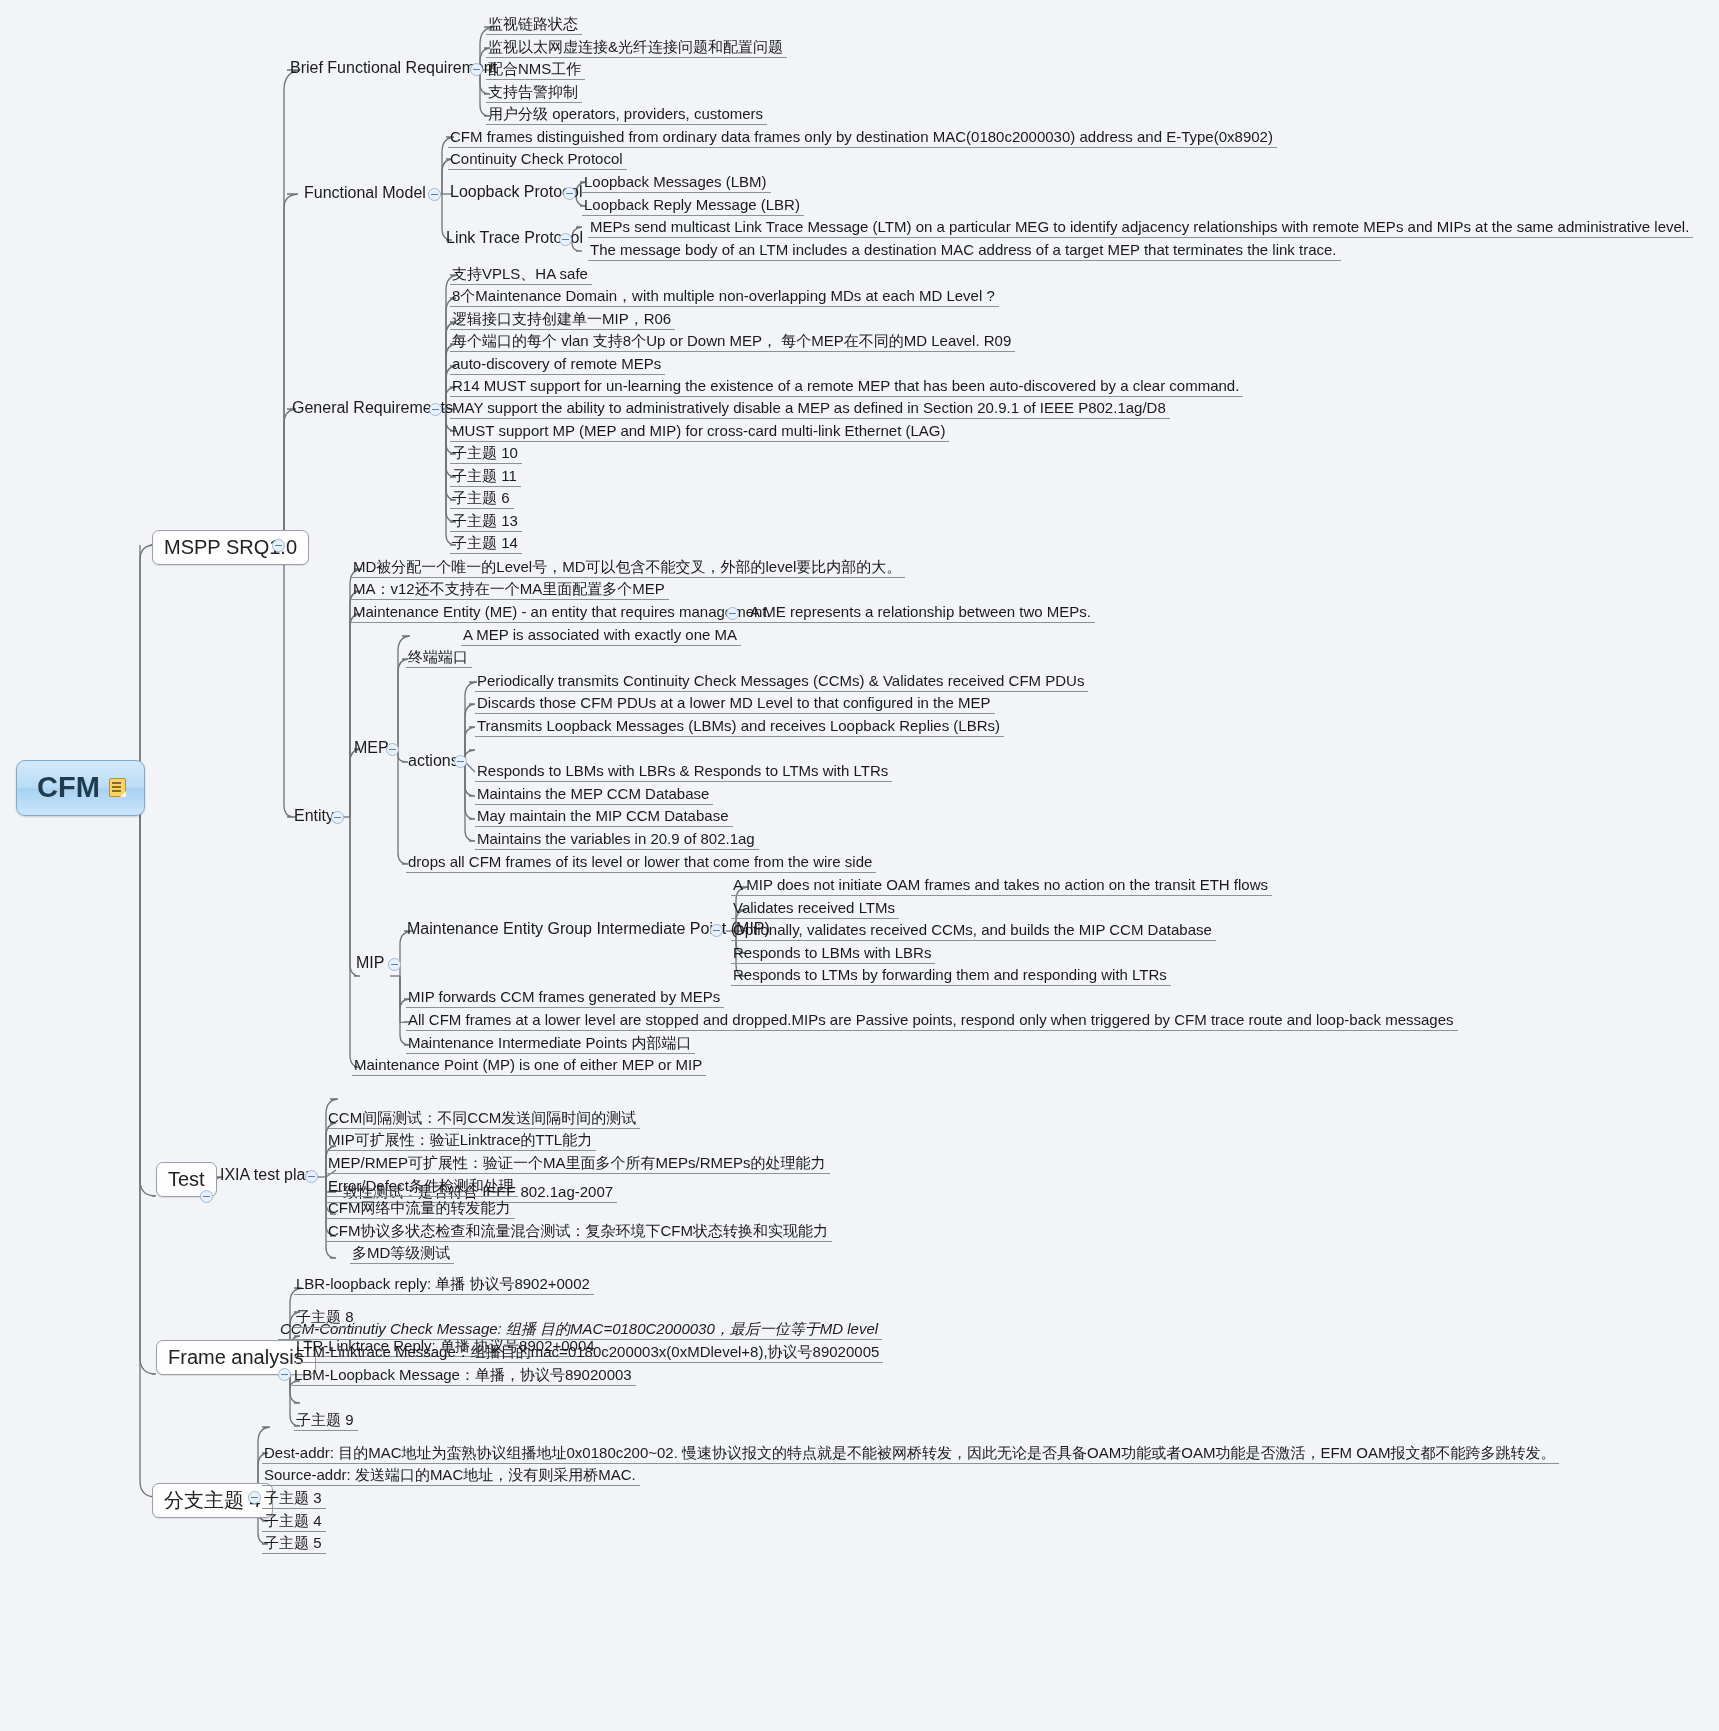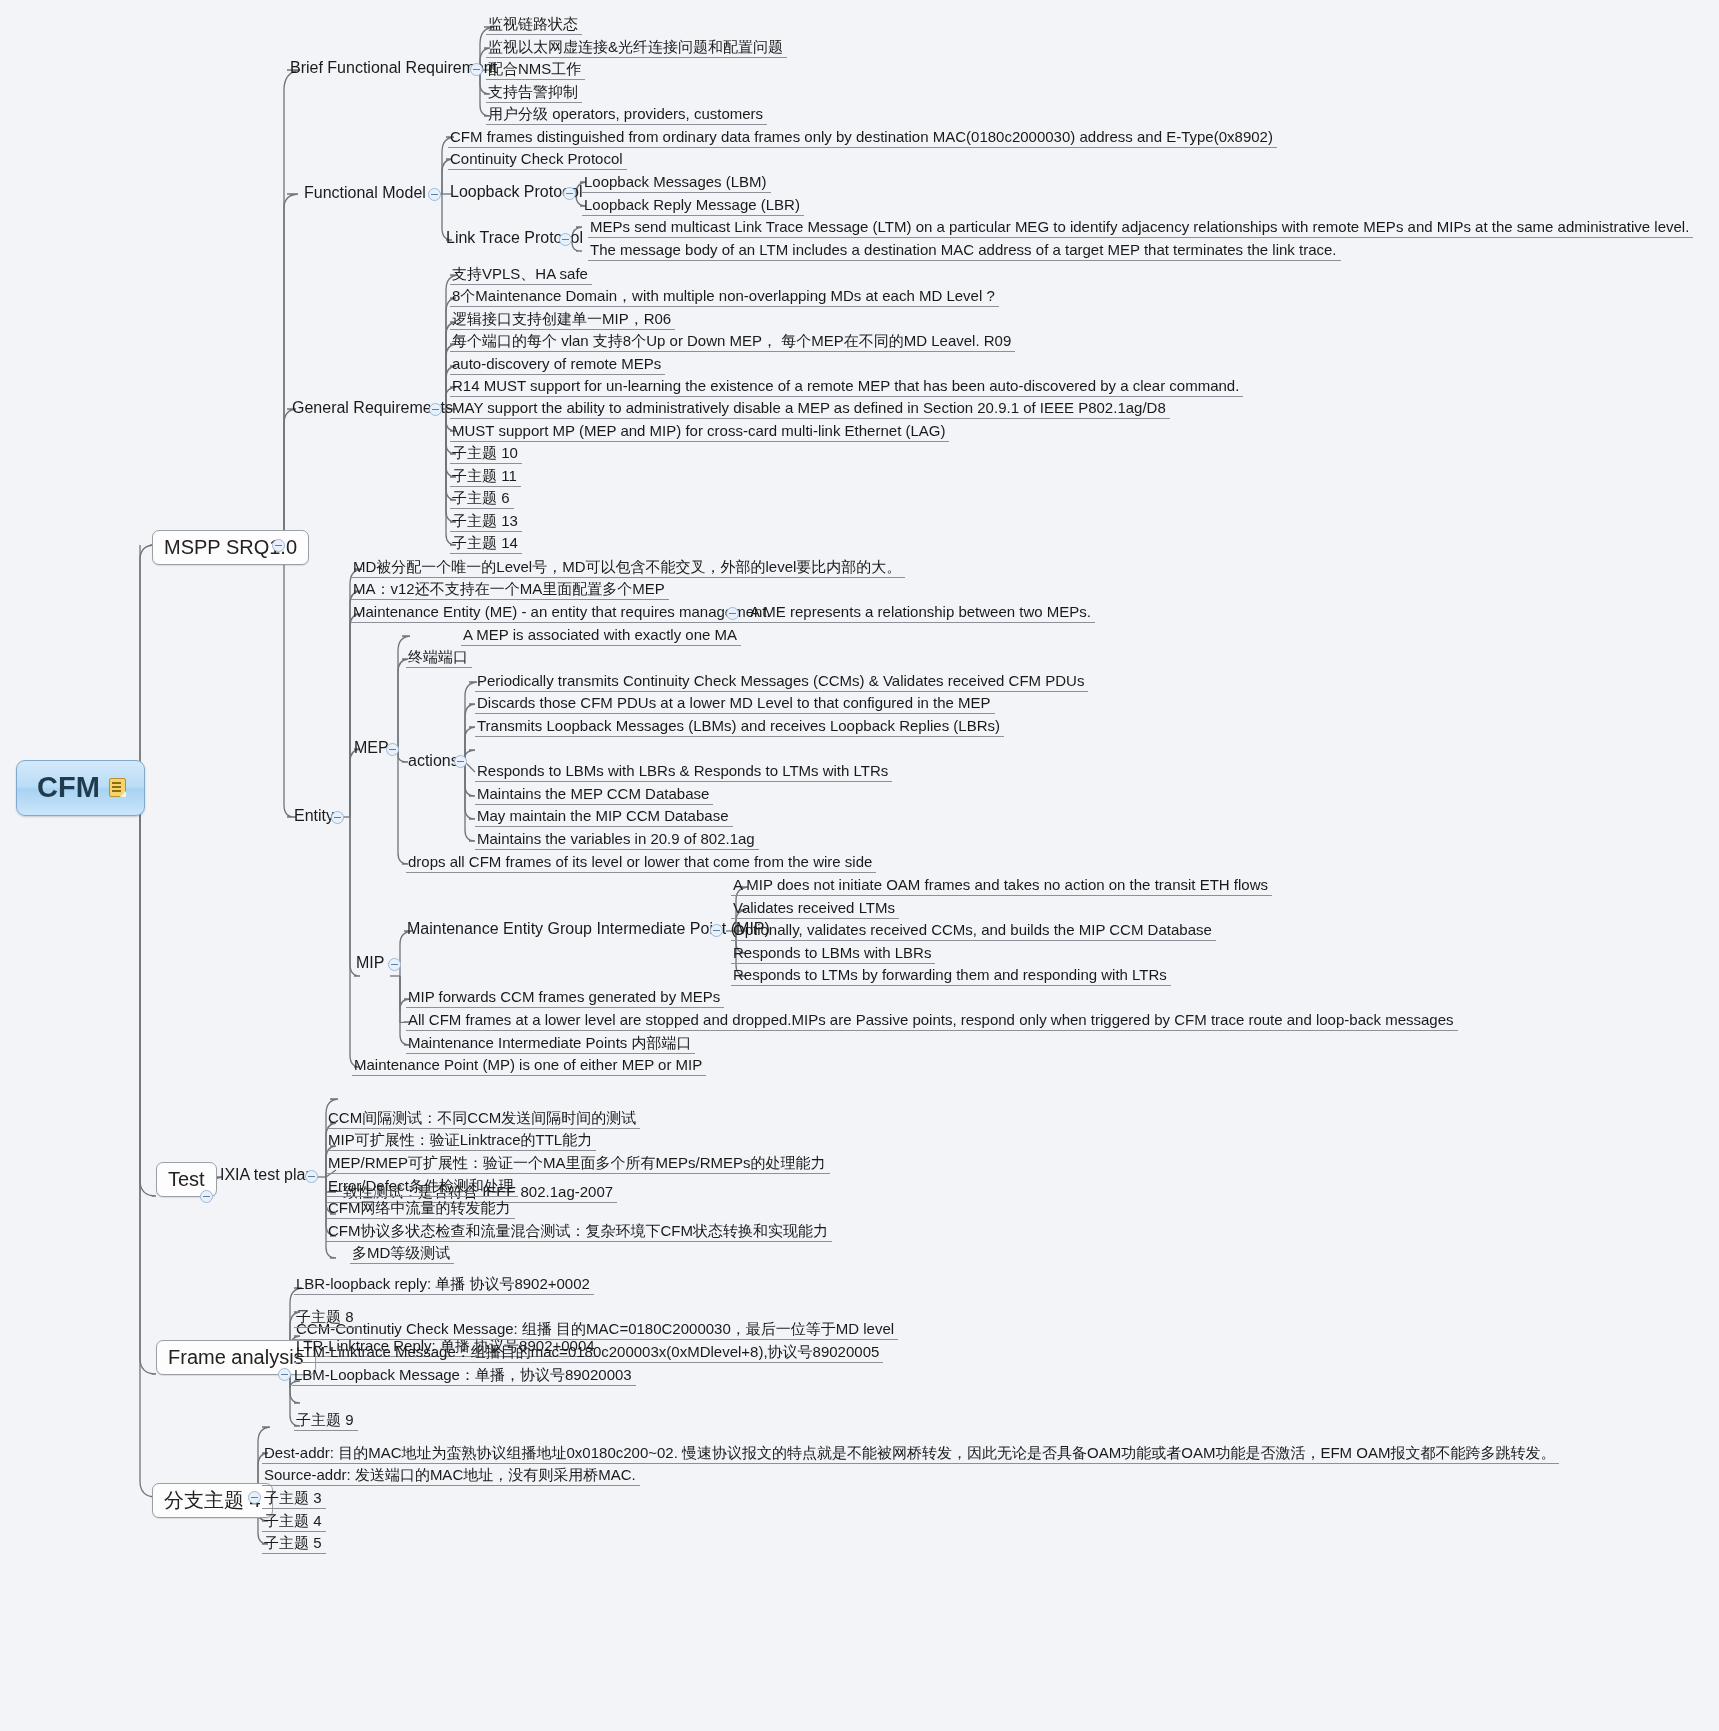--- a/index.html
+++ b/index.html
@@ -293,21 +293,21 @@
   <div class="node plain" style="left:326px;top:1109px;"><span>CCM间隔测试：不同CCM发送间隔时间的测试</span></div>
   <div class="node plain" style="left:326px;top:1131px;"><span>MIP可扩展性：验证Linktrace的TTL能力</span></div>
   <div class="node plain" style="left:326px;top:1154px;"><span>MEP/RMEP可扩展性：验证一个MA里面多个所有MEPs/RMEPs的处理能力</span></div>
   <div class="node plain" style="left:326px;top:1177px;"><span>Error/Defect条件检测和处理</span></div>
   <div class="node plain" style="left:326px;top:1199px;"><span>CFM网络中流量的转发能力</span></div>
   <div class="node plain" style="left:326px;top:1222px;"><span>CFM协议多状态检查和流量混合测试：复杂环境下CFM状态转换和实现能力</span></div>
   <div class="node plain" style="left:326px;top:1244px;margin-left:24px;"><span>多MD等级测试</span></div>
 
   <div class="node plain" style="left:294px;top:1275px;"><span>LBR-loopback reply: 单播 协议号8902+0002</span></div>
   <div class="node plain" style="left:294px;top:1298px;margin-top:39px;"><span>LTR-Linktrace Reply: 单播 协议号8902+0004</span></div>
-  <div class="node plain" style="left:294px;top:1320px;"><span>CCM-Continutiy Check Message: 组播 目的MAC=0180C2000030，最后一位等于MD level</span></div>
+  <div class="node plain" style="left:278px;top:1320px;font-style:italic;"><span>CCM-Continutiy Check Message: 组播 目的MAC=0180C2000030，最后一位等于MD level</span></div>
   <div class="node plain" style="left:294px;top:1343px;"><span>LTM-Linktrace Message：组播目的mac=0180c200003x(0xMDlevel+8),协议号89020005</span></div>
   <div class="node plain" style="left:292px;top:1366px;"><span>LBM-Loopback Message：单播，协议号89020003</span></div>
   <div class="node plain" style="left:294px;top:1308px;"><span>子主题 8</span></div>
   <div class="node plain" style="left:294px;top:1411px;"><span>子主题 9</span></div>
 
   <div class="node plain" style="left:262px;top:1444px;"><span>Dest-addr: 目的MAC地址为蛮熟协议组播地址0x0180c200~02. 慢速协议报文的特点就是不能被网桥转发，因此无论是否具备OAM功能或者OAM功能是否激活，EFM OAM报文都不能跨多跳转发。</span></div>
   <div class="node plain" style="left:262px;top:1466px;"><span>Source-addr: 发送端口的MAC地址，没有则采用桥MAC.</span></div>
   <div class="node plain" style="left:262px;top:1489px;"><span>子主题 3</span></div>
   <div class="node plain" style="left:262px;top:1512px;"><span>子主题 4</span></div>
   <div class="node plain" style="left:262px;top:1534px;"><span>子主题 5</span></div>

